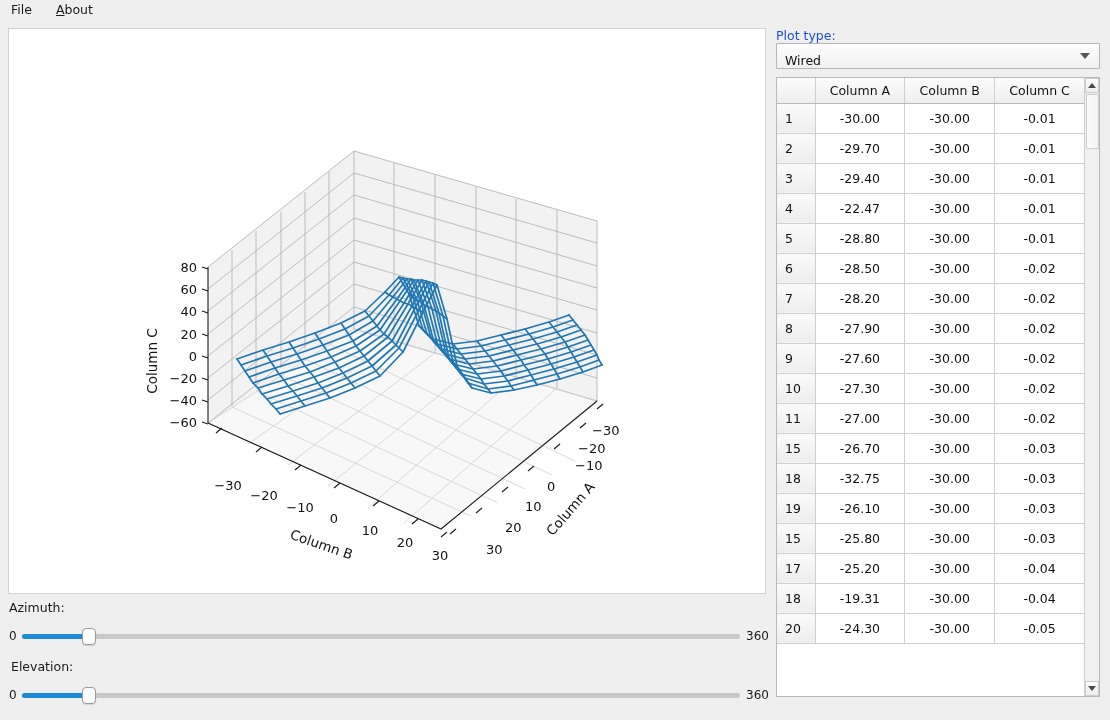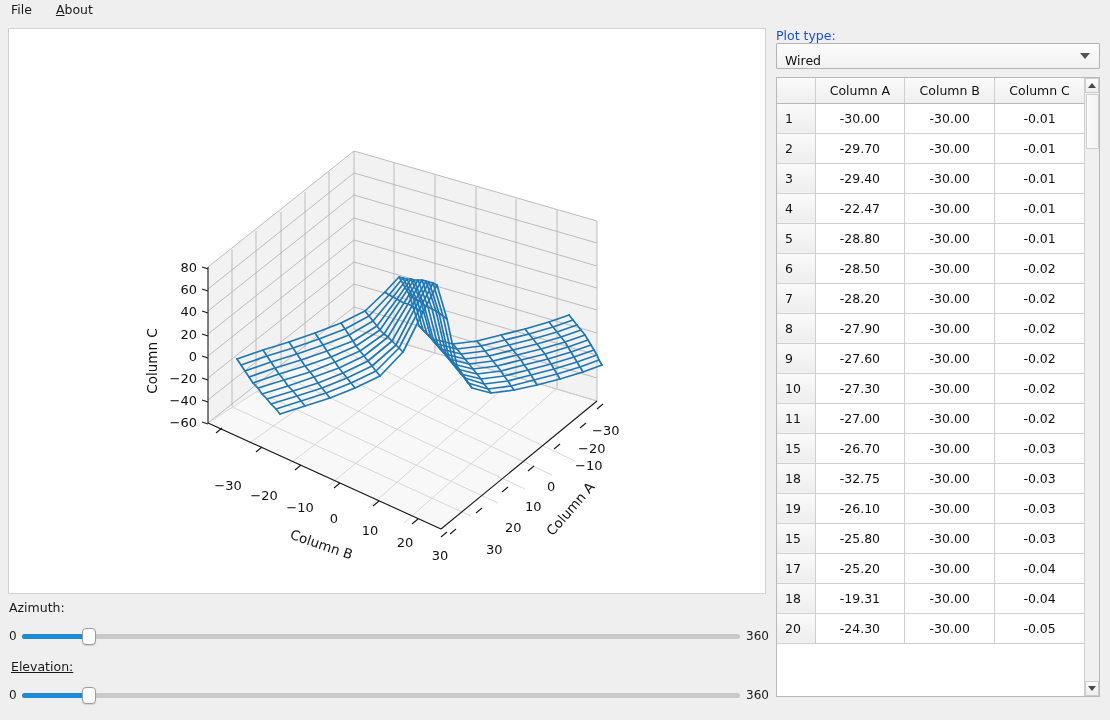--- a/index.html
+++ b/index.html
@@ -323,21 +323,21 @@
       <div class="track-wrap">
         <div class="track-bg"></div>
         <div class="track-fill" style="width:66px;"></div>
         <div class="knob" style="left:60px;"></div>
       </div>
       <div class="slider-max" style="left:746px;">360</div>
     </div>
   </div>
 
   <div class="slider-block" style="top:659px; width:770px;">
-    <div class="slider-label" style="left:11px; top:0;text-decoration:underline;">Elevation:</div>
+    <div class="slider-label" style="left:11px; top:0;">Elevation:</div>
     <div class="slider-row" style="left:0; top:27px; width:770px;">
       <div class="slider-min" style="left:9px;">0</div>
       <div class="track-wrap">
         <div class="track-bg"></div>
         <div class="track-fill" style="width:66px;"></div>
         <div class="knob" style="left:60px;"></div>
       </div>
       <div class="slider-max" style="left:746px;">360</div>
     </div>
   </div>

